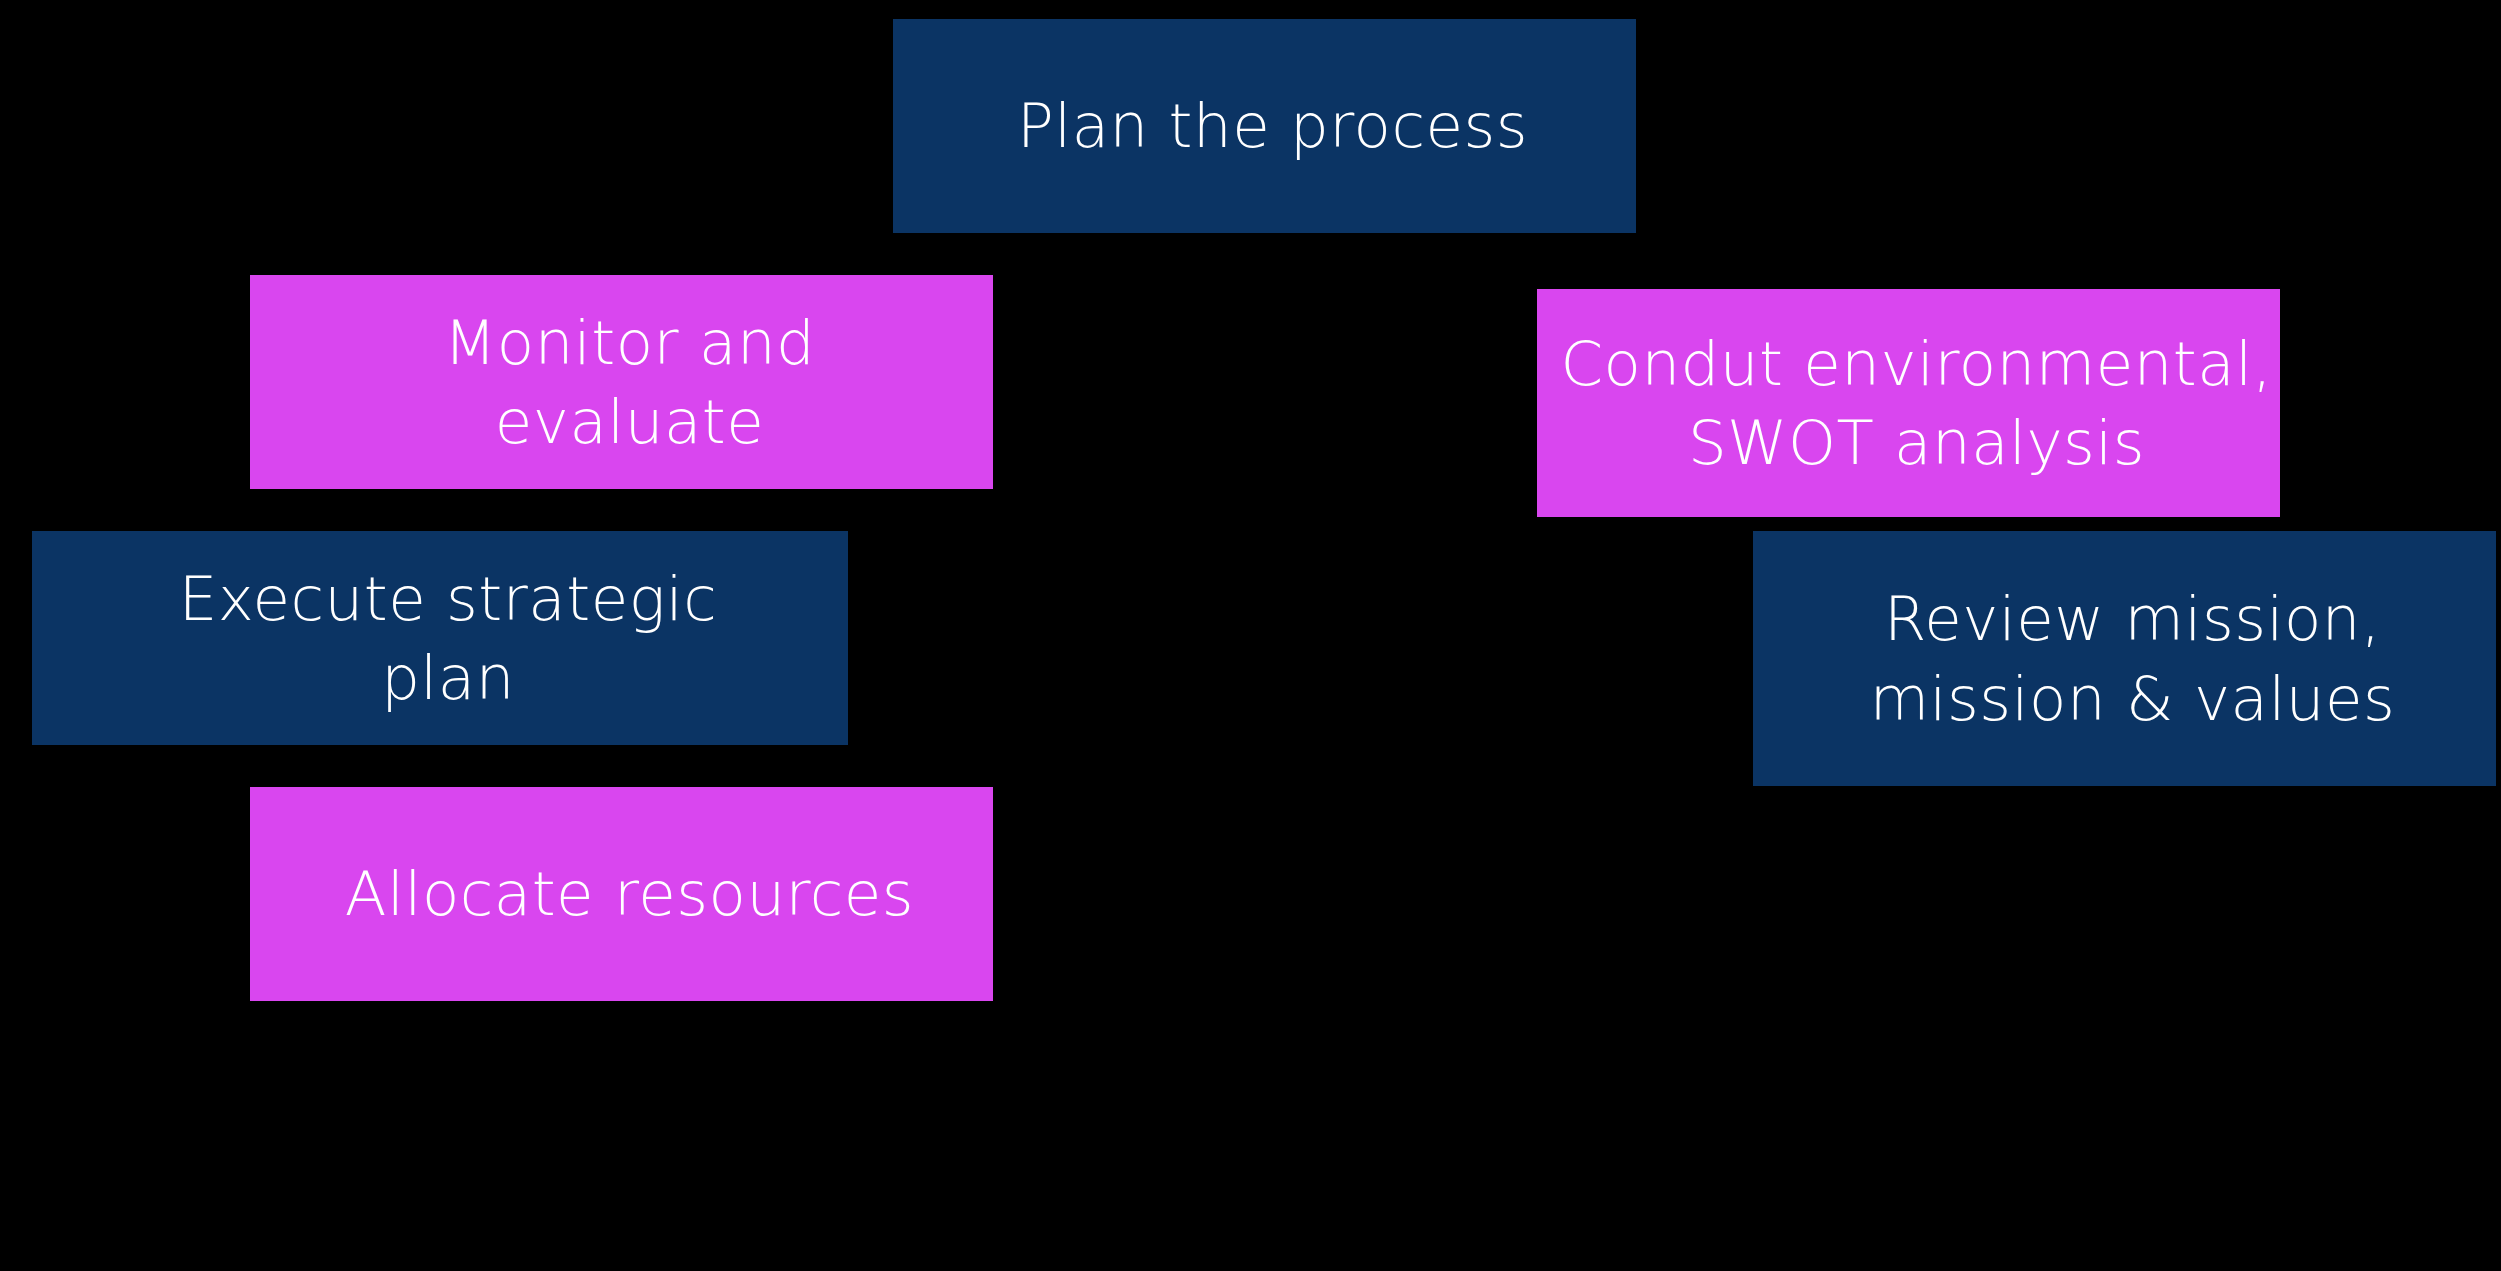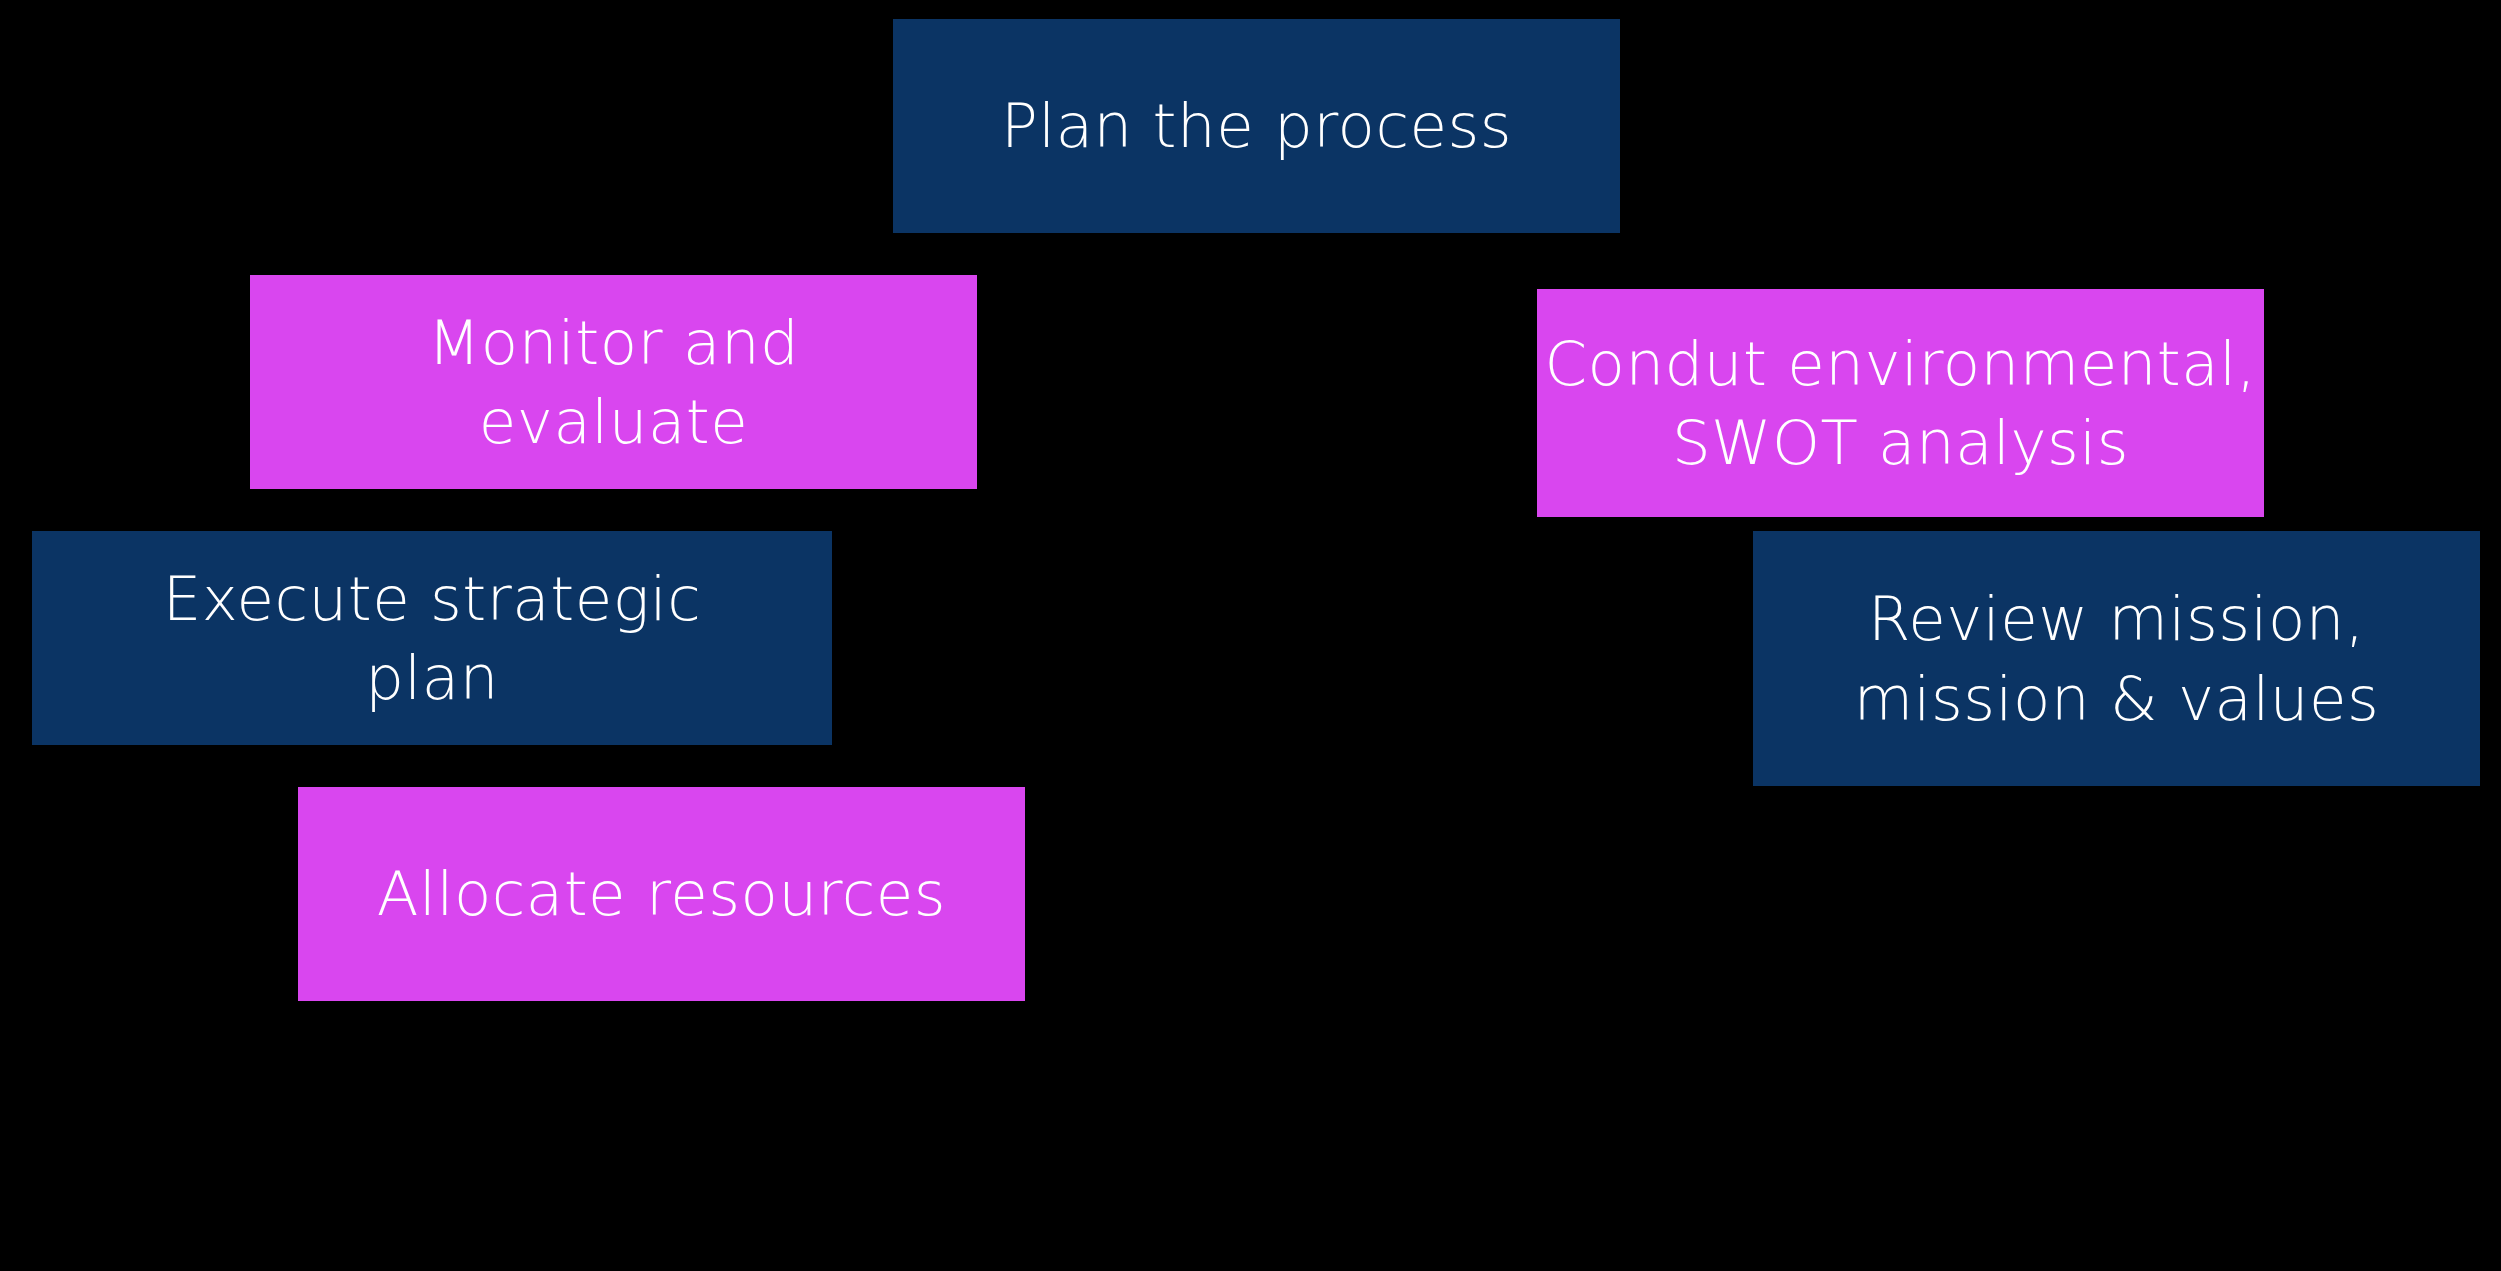--- a/index.html
+++ b/index.html
@@ -20,31 +20,32 @@
     display: flex;
     align-items: center;
     justify-content: center;
     text-align: center;
     color: #ffffff;
     font-size: 61px;
     font-weight: 300;
     line-height: 1.3;
     white-space: pre-line;
     letter-spacing: 0.5px;
+    padding-left: 16px;
   }
   .navy { background: #0b3464; }
   .gold { background: #d946ef; }
 
   
   .pos-top          { left: 893px;  top: 19px;   width: 727px; height: 214px; }
   .pos-upper-right  { left: 1537px; top: 289px;  width: 727px; height: 228px; }
   .pos-right        { left: 1753px; top: 531px;  width: 727px; height: 255px; }
   .pos-lower-right  { left: 1537px; top: 787px;  width: 727px; height: 214px; }
   .pos-bottom       { left: 893px;  top: 1043px; width: 727px; height: 214px; }
-  .pos-lower-left   { left: 250px;  top: 787px;  width: 727px; height: 214px; margin-left: 48px; }
+  .pos-lower-left   { left: 250px;  top: 787px;  width: 727px; height: 214px; }
   .pos-left         { left: 32px;   top: 531px;  width: 800px; height: 214px; }
   .pos-upper-left   { left: 250px;  top: 275px;  width: 727px; height: 214px; }
 </style>
 </head>
 <body>
 
 <div class="canvas">
 
   <div class="box navy pos-top">Plan the process</div>
 

